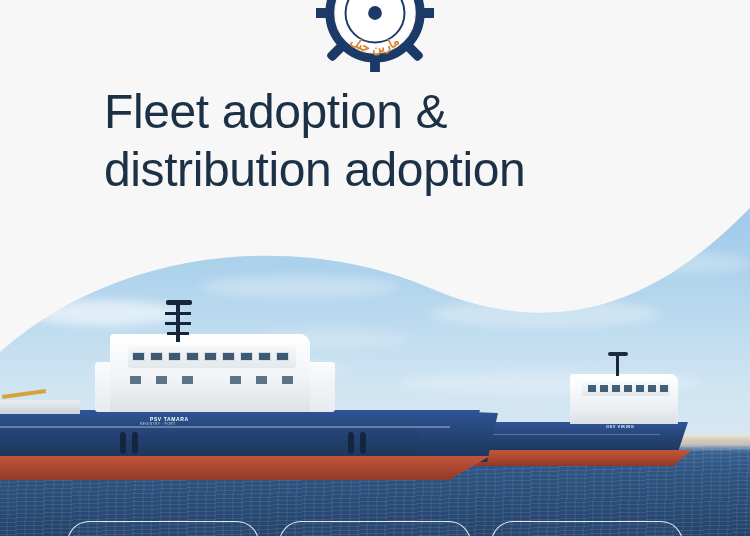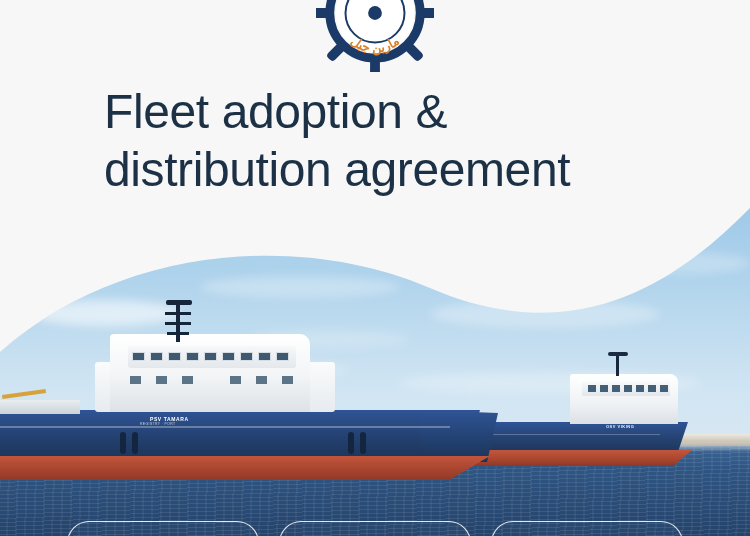--- a/index.html
+++ b/index.html
@@ -370,21 +370,21 @@
       <text font-size="13" font-weight="700" fill="#D9822B" letter-spacing="1">
         <textPath href="#arcPath" startOffset="50%" text-anchor="middle">مارين جبل</textPath>
       </text>
 
       <circle cx="60" cy="60" r="7" fill="#1B3A68"></circle>
     </svg>
   </div>
 
   <div class="title-block">
     <div class="title-line">Fleet adoption &amp;</div>
-    <div class="title-line">distribution agreement</div>
+    <div class="title-line">distribution adoption</div>
   </div>
 
   <div class="cards">
 
     <div class="card">
       <span class="card-ico">
         <svg viewBox="0 0 24 24" width="16" height="16">
           <path d="M12 2.5C12 2.5 5.5 10 5.5 14.5a6.5 6.5 0 0 0 13 0C18.5 10 12 2.5 12 2.5z" fill="none" stroke="#FFFFFF" stroke-width="1.8" stroke-linejoin="round"></path>
         </svg>
       </span>

